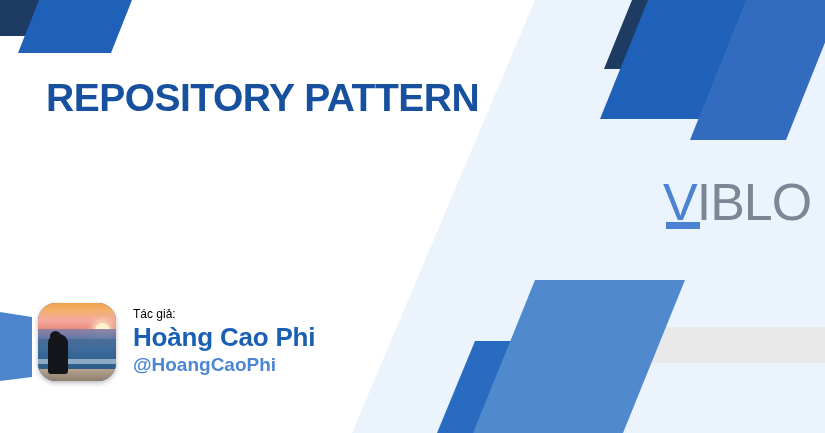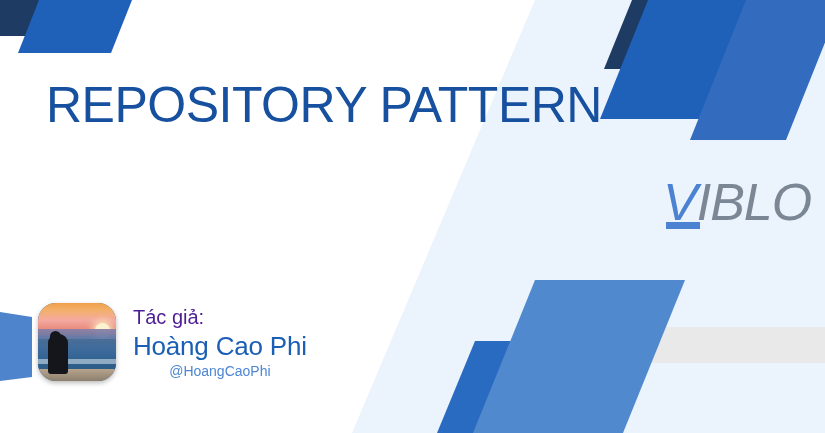--- a/index.html
+++ b/index.html
@@ -88,39 +88,38 @@
     background: #e9e9ea;
     clip-path: polygon(13px 0, 177px 0, 177px 36px, 0 36px);
   }
   
   .title {
     position: absolute;
     left: 46px;
     top: 74px;
     width: 560px;
     z-index: 4;
-    font-size: 50px;
+    font-size: 39px;
     line-height: 1.24;
-    font-weight: 400;
+    font-weight: 700;
     letter-spacing: -0.5px;
     color: #16509e;
     text-transform: uppercase;
   }
   .title-line { display: block; white-space: nowrap; }
   
   .logo {
     position: absolute;
     left: 663px;
     top: 176px;
     z-index: 4;
     font-size: 52px;
     font-weight: 400;
     letter-spacing: -1px;
     line-height: 1;
-    font-style: italic;
   }
   .logo-v { color: #4b82d2; }
   .logo-rest { color: #7b8794; }
   .logo-underline {
     position: absolute;
     left: 666px;
     top: 222px;
     width: 34px;
     height: 7px;
     background: #4b82d2;
@@ -179,38 +178,37 @@
     background: #14161c;
     border-radius: 9px 9px 3px 3px;
   }
   .av-head {
     position: absolute; left: 16%; top: 36%;
     width: 11px; height: 11px; border-radius: 50%;
     background: #14161c;
   }
   .author-text { display: flex; flex-direction: column; }
   .author-label {
-    font-size: 20px;
-    color: #4c1d95;
+    font-size: 12px;
+    color: #000000;
     font-weight: 400;
     line-height: 1.35;
   }
   .author-name {
     font-size: 26px;
-    font-weight: 400;
+    font-weight: 700;
     color: #1b5fb5;
     line-height: 1.2;
     letter-spacing: -0.2px;
   }
   .author-handle {
-    font-size: 14px;
-    font-weight: 400;
+    font-size: 19px;
+    font-weight: 700;
     color: #4d86d4;
     line-height: 1.3;
-    text-align: center;
   }
 </style>
 </head>
 <body>
 
 <div class="thumb">
 
   <div class="bg-light-diagonal"></div>
 
   <div class="shape tl-navy"></div>

